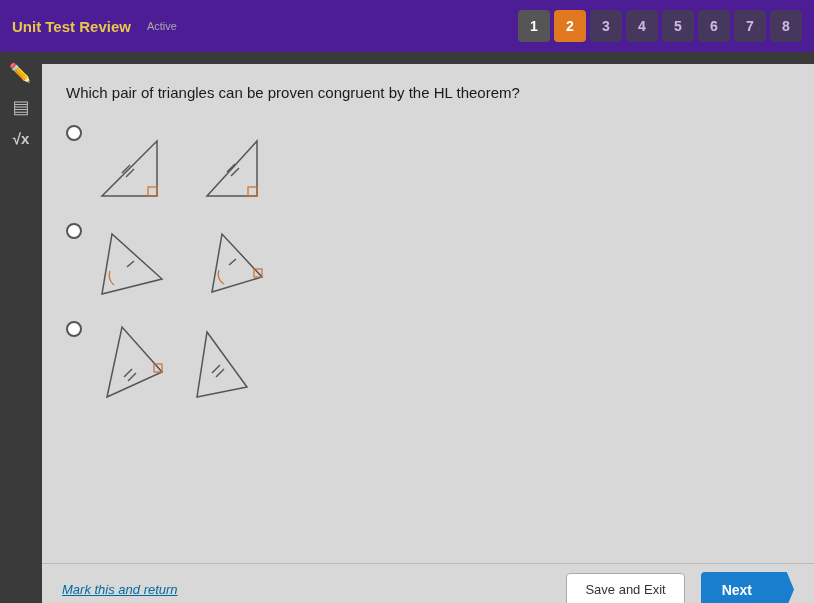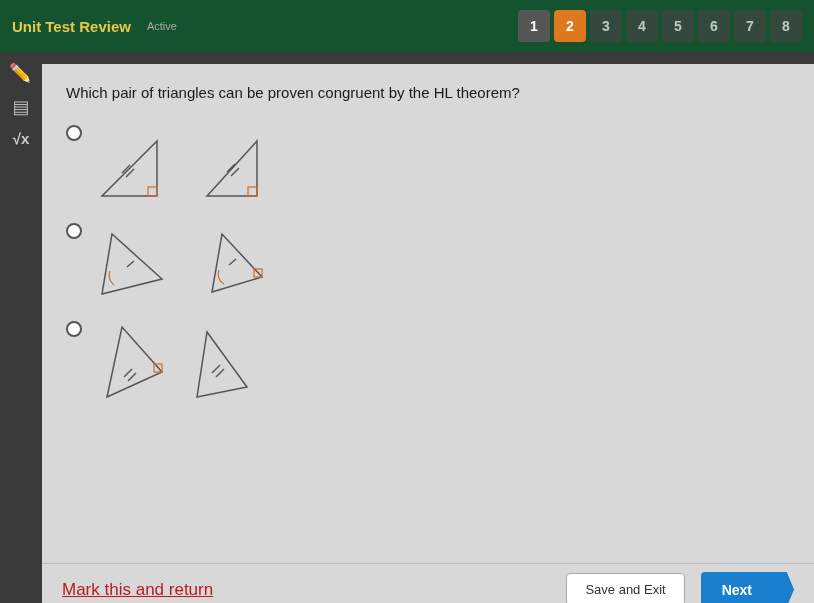--- a/index.html
+++ b/index.html
@@ -6,21 +6,21 @@
     body {
       width: 814px;
       height: 603px;
       overflow: hidden;
       font-family: Arial, sans-serif;
       background: #3a3a3a;
     }
 
     
     .top-bar {
-      background: #14532d;
+      background: #4c1d95;
       height: 52px;
       display: flex;
       align-items: center;
       padding: 0 12px;
       gap: 16px;
     }
 
     .top-bar-title {
       color: #e8c84a;
       font-size: 15px;
@@ -145,24 +145,25 @@
       height: 52px;
       background: #d8d8d8;
       border-top: 1px solid #bbb;
       display: flex;
       align-items: center;
       justify-content: space-between;
       padding: 0 20px;
     }
 
     .mark-return-link {
-      color: #b91c1c;
-      font-size: 17px;
+      color: #0369a1;
+      font-size: 13px;
       text-decoration: underline;
       cursor: pointer;
+      font-style: italic;
     }
 
     .bottom-buttons {
       display: flex;
       gap: 16px;
       align-items: center;
     }
 
     .save-exit-btn {
       background: white;

